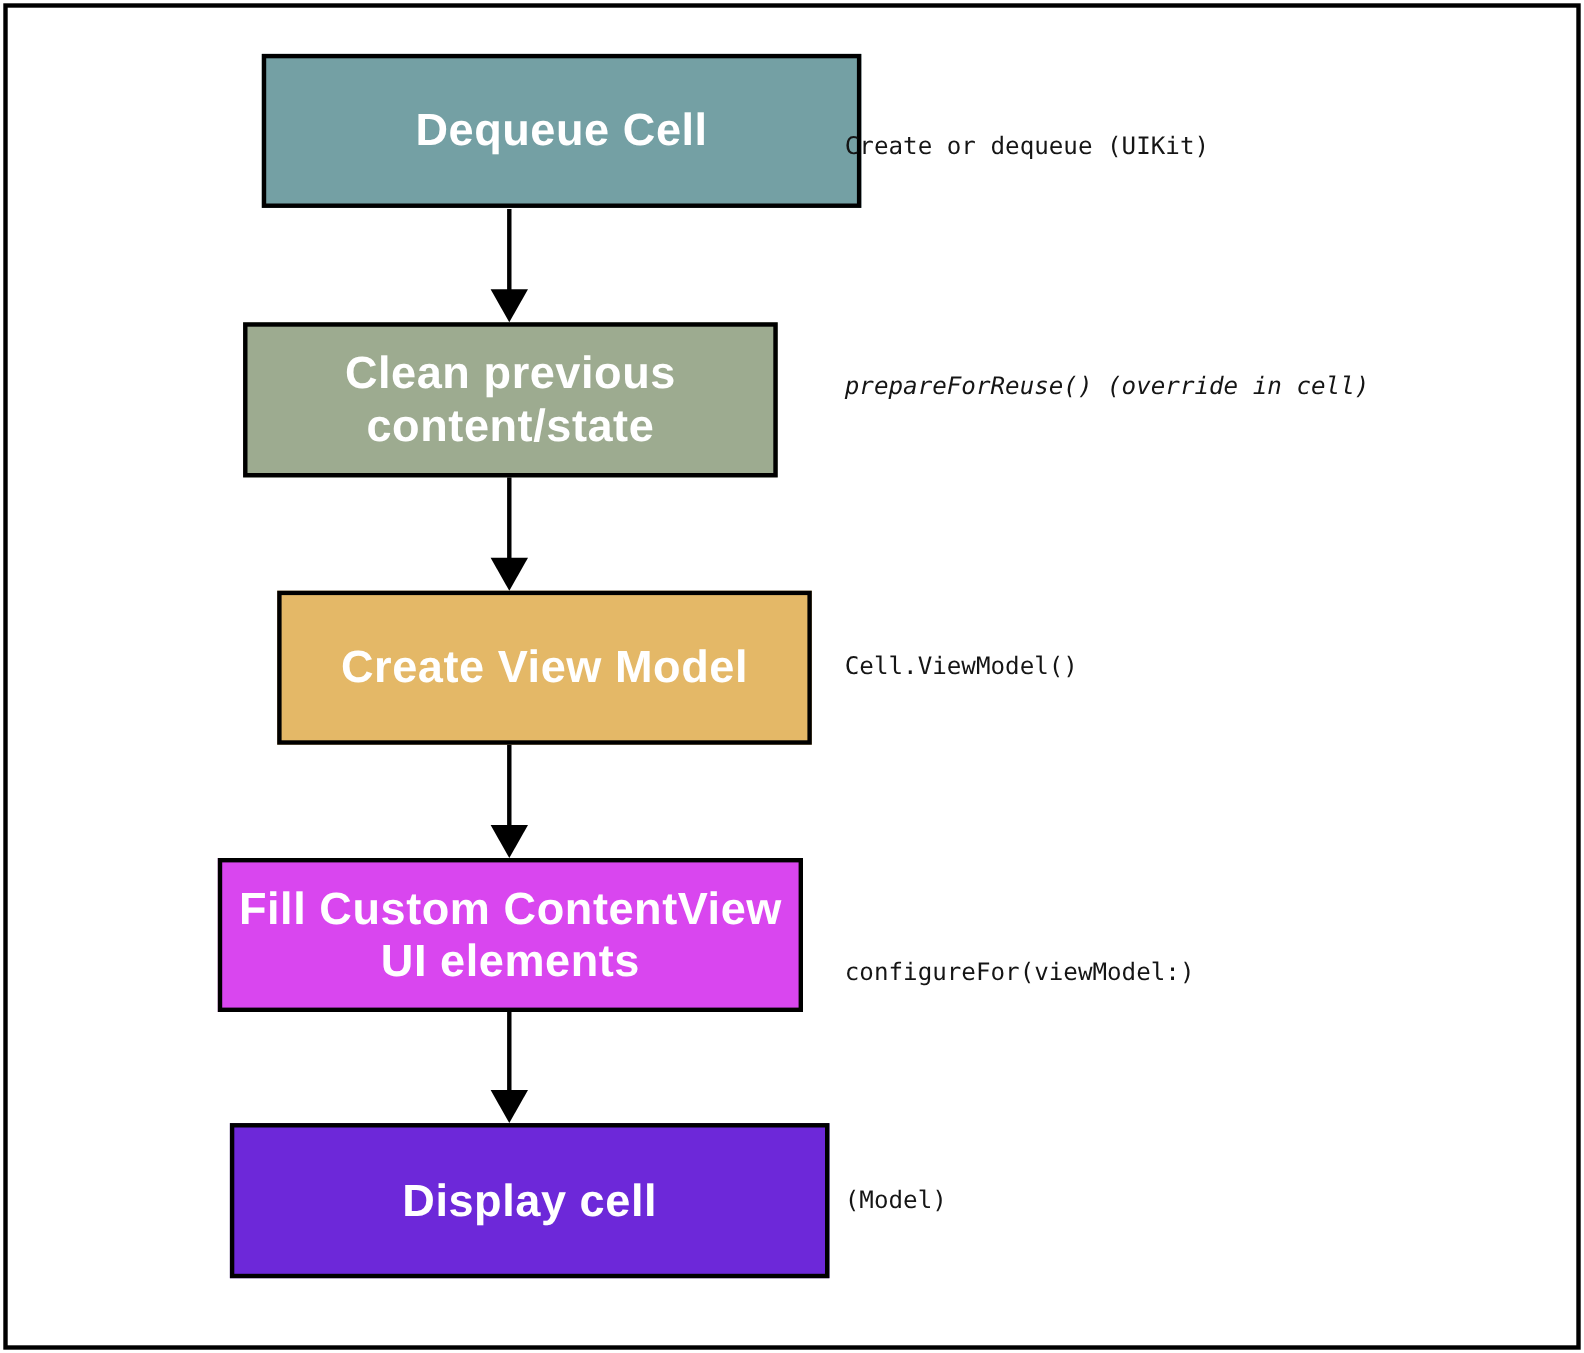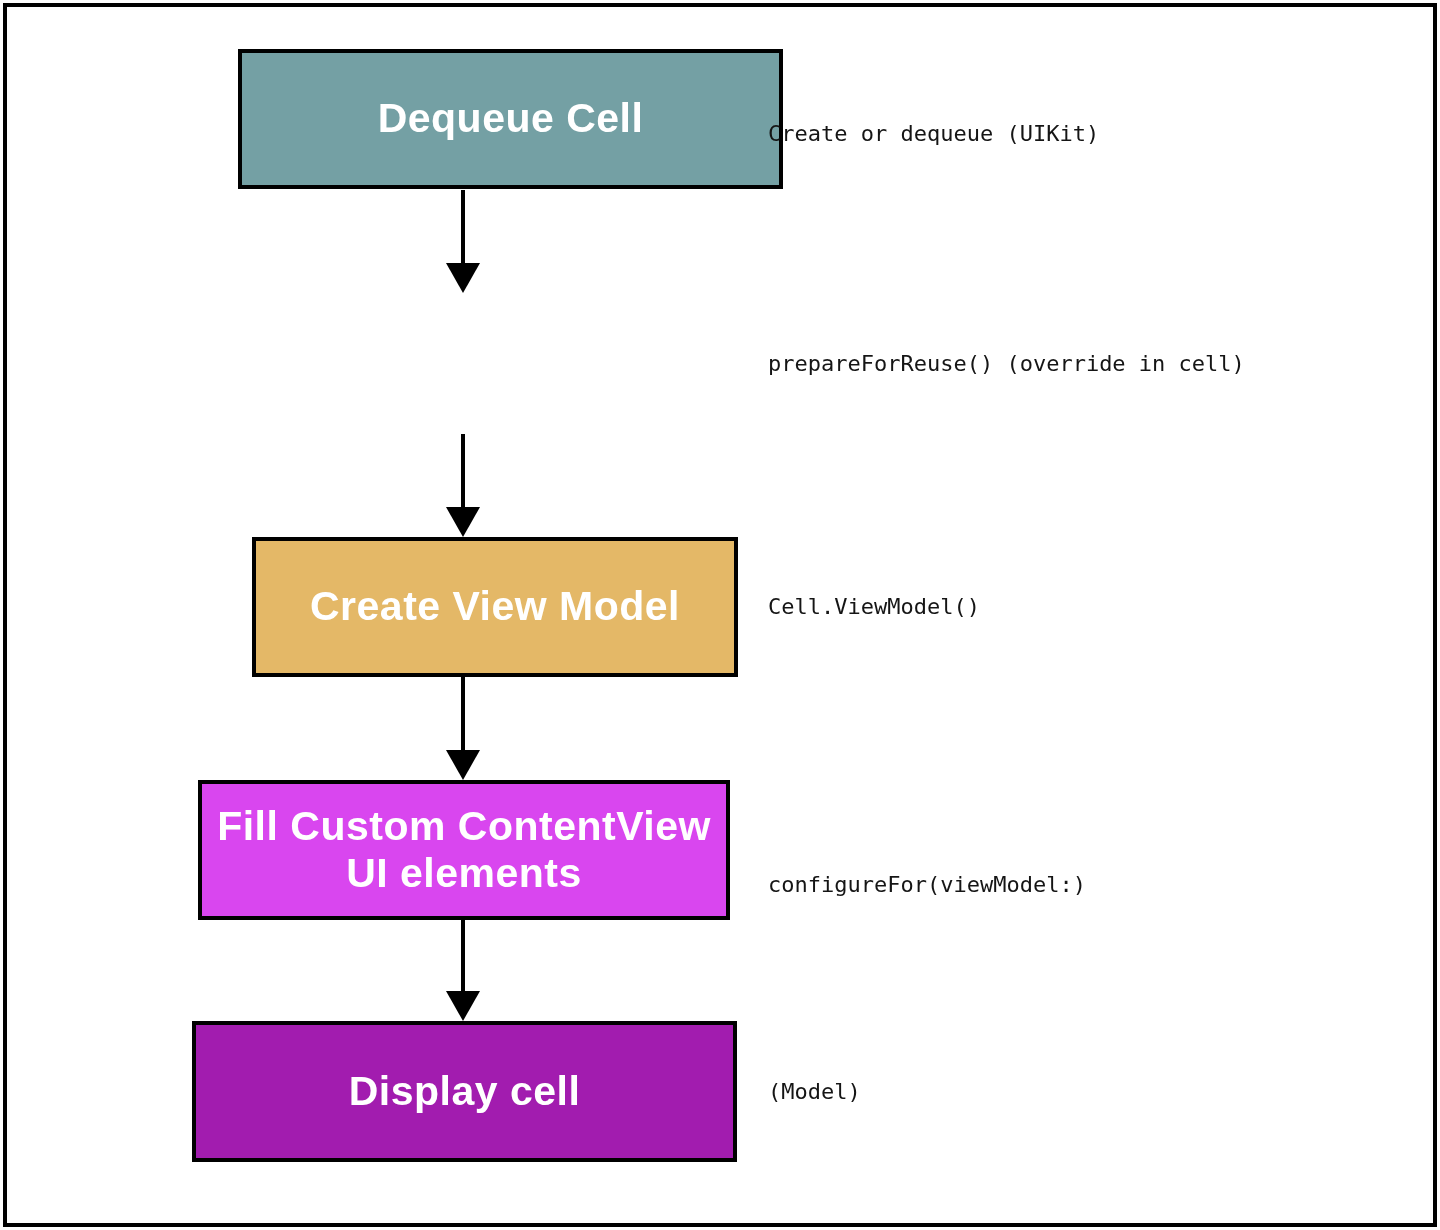--- a/index.html
+++ b/index.html
@@ -47,21 +47,21 @@
   .ann {
     position: absolute;
     left: 768px;
     font-family: "DejaVu Sans Mono", "Liberation Mono", monospace;
     font-size: 22px;
     line-height: 40px;
     color: #151515;
     white-space: nowrap;
   }
   .ann1 { top:  114px; }
-  .ann2 { top:  344px; }
+  .ann2 { top:  332px; font-style: italic; }
   .ann3 { top:  587px; }
   .ann4 { top:  865px; }
   .ann5 { top: 1072px; }
   .arrow-line {
     position: absolute;
     left: 461px;
     width: 4px;
     background: #000000;
   }
   .al1 { top: 190px; height: 75px; }
@@ -83,26 +83,27 @@
   .ah4 { top: 991px; }
 </style>
 </head>
 <body>
 
 <div class="canvas">
   <div class="frame"></div>
 
   <div class="step step1" style="background-color: rgb(116, 160, 164);">Dequeue Cell</div>
 
+  <div class="step step2" style="background-color: rgb(157, 171, 144);">Clean previous content/state</div>
 
   <div class="step step3" style="background-color: rgb(228, 184, 103);">Create View Model</div>
 
   <div class="step step4" style="background-color: #d946ef;">Fill Custom ContentView UI elements</div>
 
-  <div class="step step5" style="background-color: #a21caf;">Display cell</div>
+  <div class="step step5" style="background-color: #6d28d9; margin-left: 17px;">Display cell</div>
 
   <div class="ann ann1">Create or dequeue (UIKit)</div>
 
   <div class="ann ann2">prepareForReuse() (override in cell)</div>
 
   <div class="ann ann3">Cell.ViewModel()</div>
 
   <div class="ann ann4">configureFor(viewModel:)</div>
 
   <div class="ann ann5">(Model)</div>

